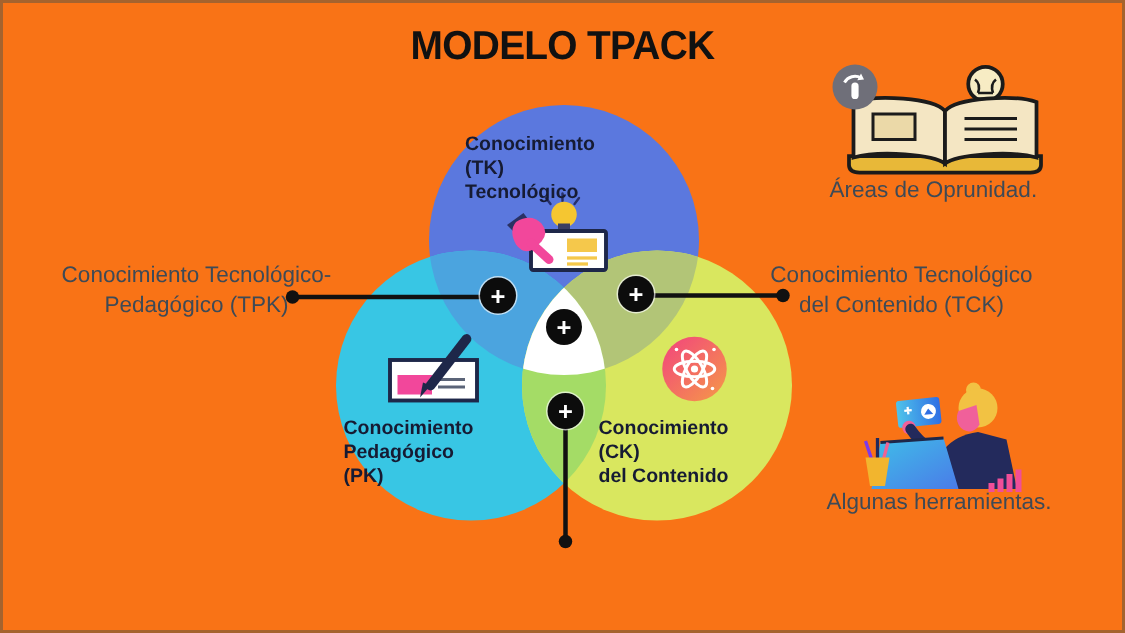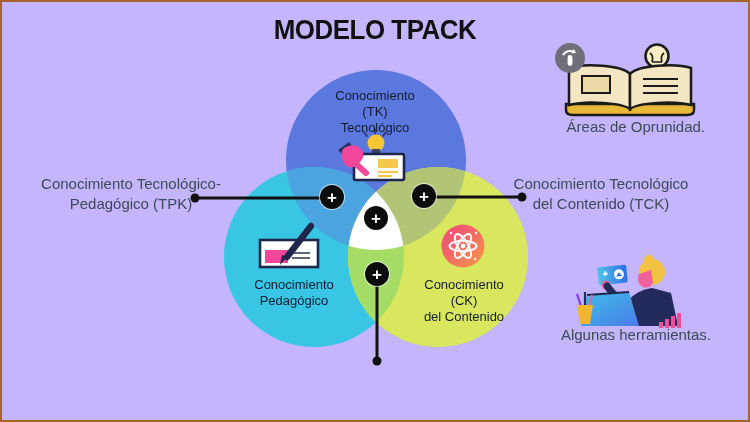--- a/index.html
+++ b/index.html
@@ -1,24 +1,24 @@
 <!DOCTYPE html>
 <html><head>
 <meta charset="utf-8">
 <style>
   html,body{margin:0;padding:0;background:#fff;}
   body{width:750px;height:422px;overflow:hidden;font-family:"Liberation Sans",sans-serif;}
-  .canvas{position:relative;width:750px;height:422px;background:#c4b5fd;border:2px solid #A5632E;box-sizing:border-box;overflow:hidden;}
+  .canvas{position:relative;width:750px;height:422px;background:#f97316;border:2px solid #A5632E;box-sizing:border-box;overflow:hidden;}
   .title{position:absolute;top:13px;left:0;right:0;text-align:center;font-size:27px;font-weight:bold;letter-spacing:-0.5px;color:#111;transform:scaleX(0.96);}
   svg.layer{position:absolute;left:0;top:0;}
-  .circle-label{position:absolute;text-align:center;font-weight:normal;color:#161B33;font-size:13px;line-height:16px;}
+  .circle-label{position:absolute;font-weight:bold;color:#161B33;font-size:13px;line-height:16px;}
   .circle-label span{display:block;}
   .callout{position:absolute;text-align:center;color:#3E4A56;font-size:15px;line-height:20px;}
   .callout span{display:block;}
-  .caption{position:absolute;text-align:right;color:#3E4A56;font-size:15px;}
+  .caption{position:absolute;text-align:left;color:#3E4A56;font-size:15px;}
   .plus-btn{position:absolute;width:24px;height:24px;border-radius:50%;background:#0C0C0C;color:#fff;
     display:flex;align-items:center;justify-content:center;font-size:17px;font-weight:bold;line-height:1;
     border:none;padding:0;cursor:pointer;box-shadow:0 0 0 1px rgba(255,255,255,0.65);}
   .illus{position:absolute;}
 </style>
 </head>
 <body>
 
 <div class="canvas">
 
@@ -103,20 +103,21 @@
   </svg>
 
   <div class="circle-label" style="left:308px;top:86px;width:130px;">
     <span>Conocimiento</span>
     <span>(TK)</span>
     <span>Tecnológico</span>
   </div>
   <div class="circle-label" style="left:227px;top:275px;width:130px;">
     <span>Conocimiento</span>
     <span>Pedagógico</span>
+    <span>(PK)</span>
   </div>
   <div class="circle-label" style="left:397px;top:275px;width:130px;">
     <span>Conocimiento</span>
     <span>(CK)</span>
     <span>del Contenido</span>
   </div>
 
   <div class="callout" style="left:499px;top:172px;width:200px;">
     <span>Conocimiento Tecnológico</span>
     <span>del Contenido (TCK)</span>

